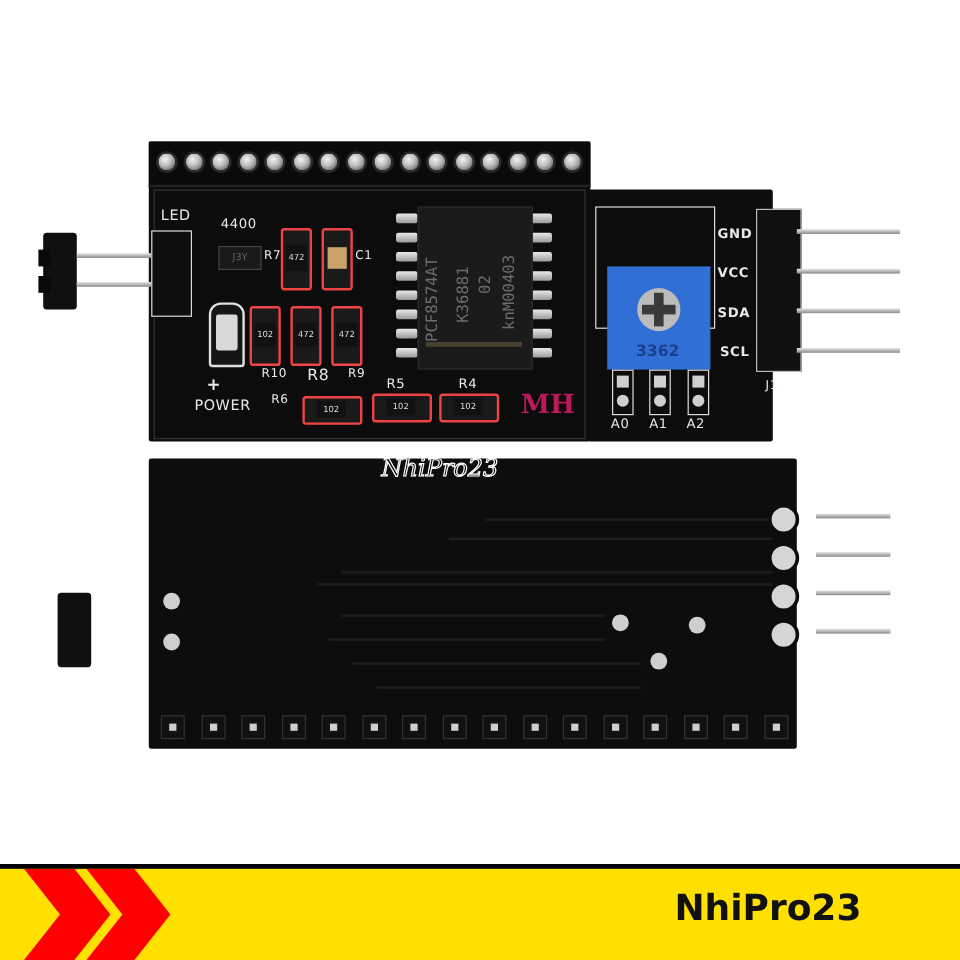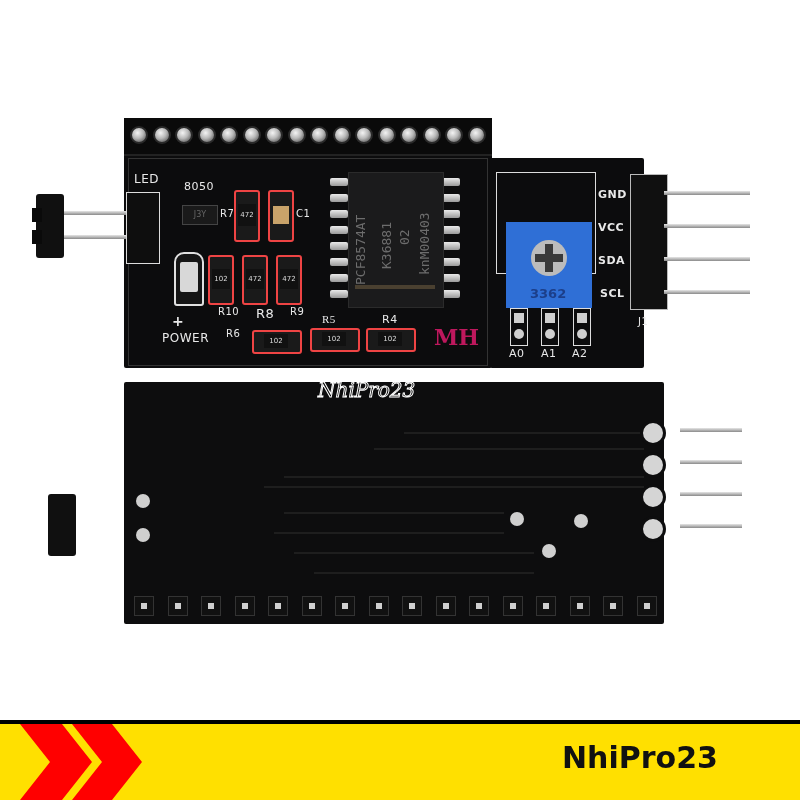--- a/index.html
+++ b/index.html
@@ -51,21 +51,21 @@
   <div class="abs" style="left:-4px;top:14px;width:10px;height:14px;background:#0a0a0a;"></div>
   <div class="abs" style="left:-4px;top:36px;width:10px;height:14px;background:#0a0a0a;"></div>
 </div>
 <div class="abs" style="left:64px;top:205px;width:70px;height:44px;">
   <div class="abs pin-right" style="left:0;top:6px;width:70px;"></div>
   <div class="abs pin-right" style="left:0;top:30px;width:70px;"></div>
 </div>
 <div class="abs" style="left:126px;top:192px;width:32px;height:70px;border:1px solid #ddd;background:#0e0e0e;"></div>
 <div class="abs silk" style="left:134px;top:172px;font-size:12px;">LED</div>
 
-<div class="abs silk" style="left:184px;top:180px;font-size:11px;">8050</div>
+<div class="abs silk" style="left:184px;top:180px;font-size:11px;">4400</div>
 <div class="abs" style="left:182px;top:205px;width:34px;height:18px;background:#1a1a1a;border:1px solid #444;color:#666;font-size:8px;text-align:center;line-height:18px;">
   <span>J3Y</span>
 </div>
 
 <div class="abs resistor" style="left:234px;top:190px;width:22px;height:48px;">
   <div class="abs res-body" style="left:2px;top:12px;width:18px;height:22px;line-height:22px;"><span>472</span></div>
 </div>
 <div class="abs silk" style="left:220px;top:208px;font-size:10px;">R7</div>
 
 <div class="abs resistor" style="left:268px;top:190px;width:22px;height:48px;">
@@ -89,21 +89,21 @@
   <div class="abs res-body" style="left:2px;top:12px;width:18px;height:20px;line-height:20px;"><span>472</span></div>
 </div>
 <div class="abs silk" style="left:218px;top:306px;font-size:10px;">R10</div>
 <div class="abs silk" style="left:256px;top:306px;font-size:13px;">R8</div>
 <div class="abs silk" style="left:290px;top:306px;font-size:10px;">R9</div>
 
 <div class="abs silk" style="left:226px;top:328px;font-size:10px;">R6</div>
 <div class="abs resistor" style="left:252px;top:330px;width:46px;height:20px;">
   <div class="abs res-body" style="left:10px;top:2px;width:24px;height:14px;line-height:14px;"><span>102</span></div>
 </div>
-<div class="abs silk" style="left:322px;top:313px;font-size:11px;font-family:Liberation Serif, serif;">R5</div>
+<div class="abs silk" style="left:322px;top:313px;font-size:11px;">R5</div>
 <div class="abs resistor" style="left:310px;top:328px;width:46px;height:20px;">
   <div class="abs res-body" style="left:10px;top:2px;width:24px;height:14px;line-height:14px;"><span>102</span></div>
 </div>
 <div class="abs silk" style="left:382px;top:313px;font-size:11px;">R4</div>
 <div class="abs resistor" style="left:366px;top:328px;width:46px;height:20px;">
   <div class="abs res-body" style="left:10px;top:2px;width:24px;height:14px;line-height:14px;"><span>102</span></div>
 </div>
 
 <div id="chipLegs">
     <div class="abs ic-leg" style="left: 330px; top: 178px;"></div>

